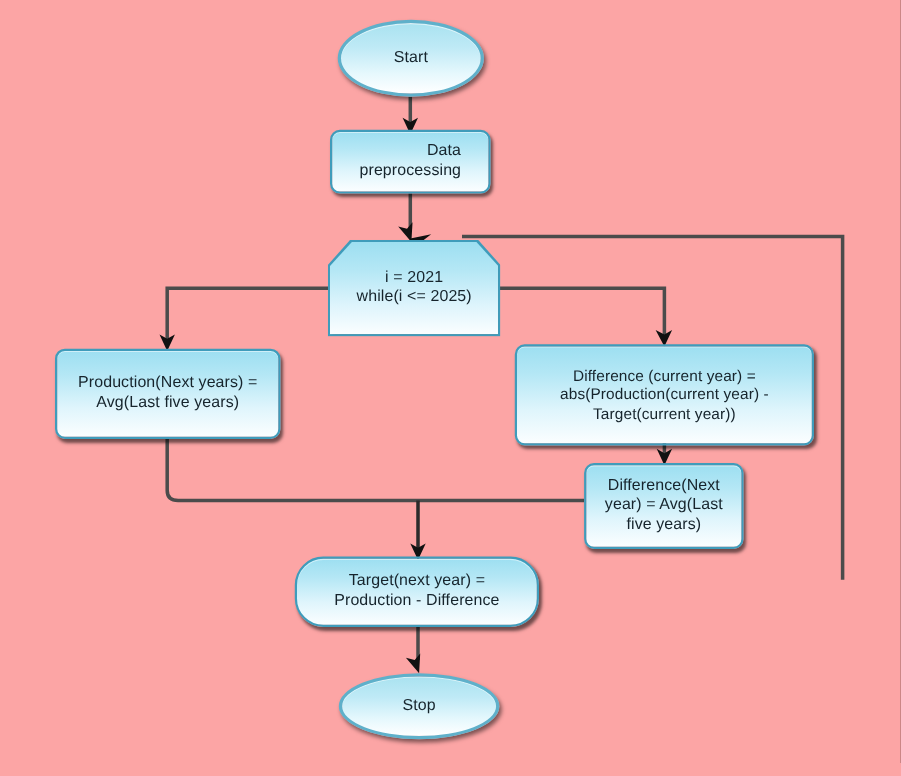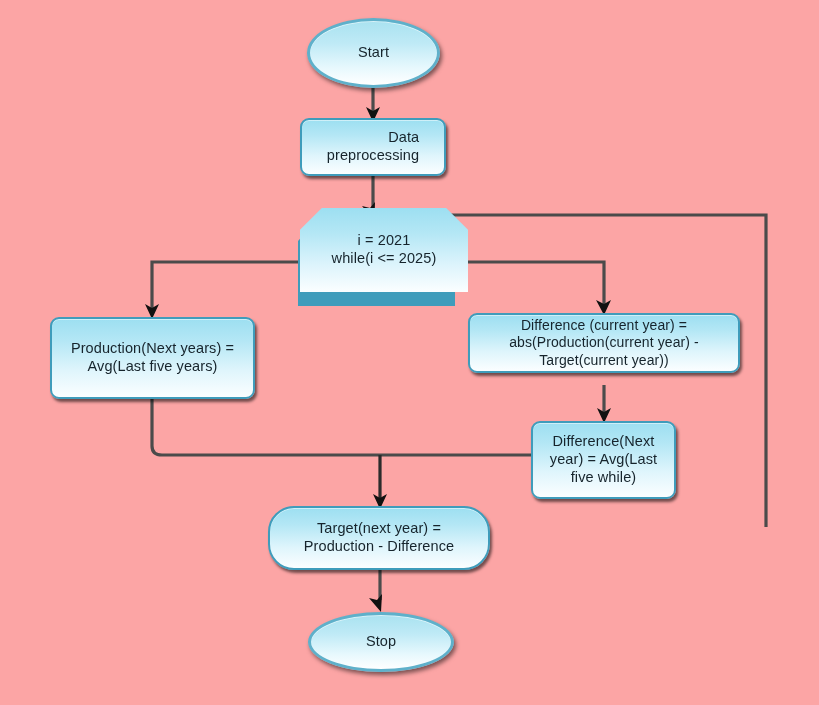--- a/index.html
+++ b/index.html
@@ -147,40 +147,40 @@
   <div class="node term" style="left:307px; top:18px; width:133px; height:70px;">
     <span class="txt">Start</span>
   </div>
 
   <div class="node proc" style="left:300px; top:118px; width:146px; height:58px;text-align:right;">
     <span class="txt">Data
 preprocessing</span>
   </div>
 
   <div class="loop-border" style="left:298px; top:218px; width:157px; height:88px;"></div>
-  <div class="node loop" style="left:300px; top:208px; width:168px; height:84px;">
+  <div class="node loop" style="left:300px; top:220px; width:153px; height:84px;">
     <span class="txt">i = 2021
 while(i &lt;= 2025)</span>
   </div>
 
   <div class="node proc" style="left:50px; top:317px; width:205px; height:82px;">
     <span class="txt">Production(Next years) =
 Avg(Last five years)</span>
   </div>
 
-  <div class="node proc" style="left:468px; top:313px; width:272px; height:60px; font-size:14px;">
+  <div class="node proc" style="left:468px; top:313px; width:272px; height:92px; font-size:14px;">
     <span class="txt">Difference (current year) =
 abs(Production(current year) -
 Target(current year))</span>
   </div>
 
   <div class="node proc" style="left:531px; top:421px; width:145px; height:78px;">
     <span class="txt">Difference(Next
 year) = Avg(Last
-five while)</span>
+five years)</span>
   </div>
 
   <div class="node proc" style="left:268px; top:506px; width:222px; height:64px;border-radius:26px;">
     <span class="txt">Target(next year) =
 Production - Difference</span>
   </div>
 
   <div class="node term" style="left:308px; top:612px; width:146px; height:60px;text-align:center;">
     <span class="txt">Stop</span>
   </div>

